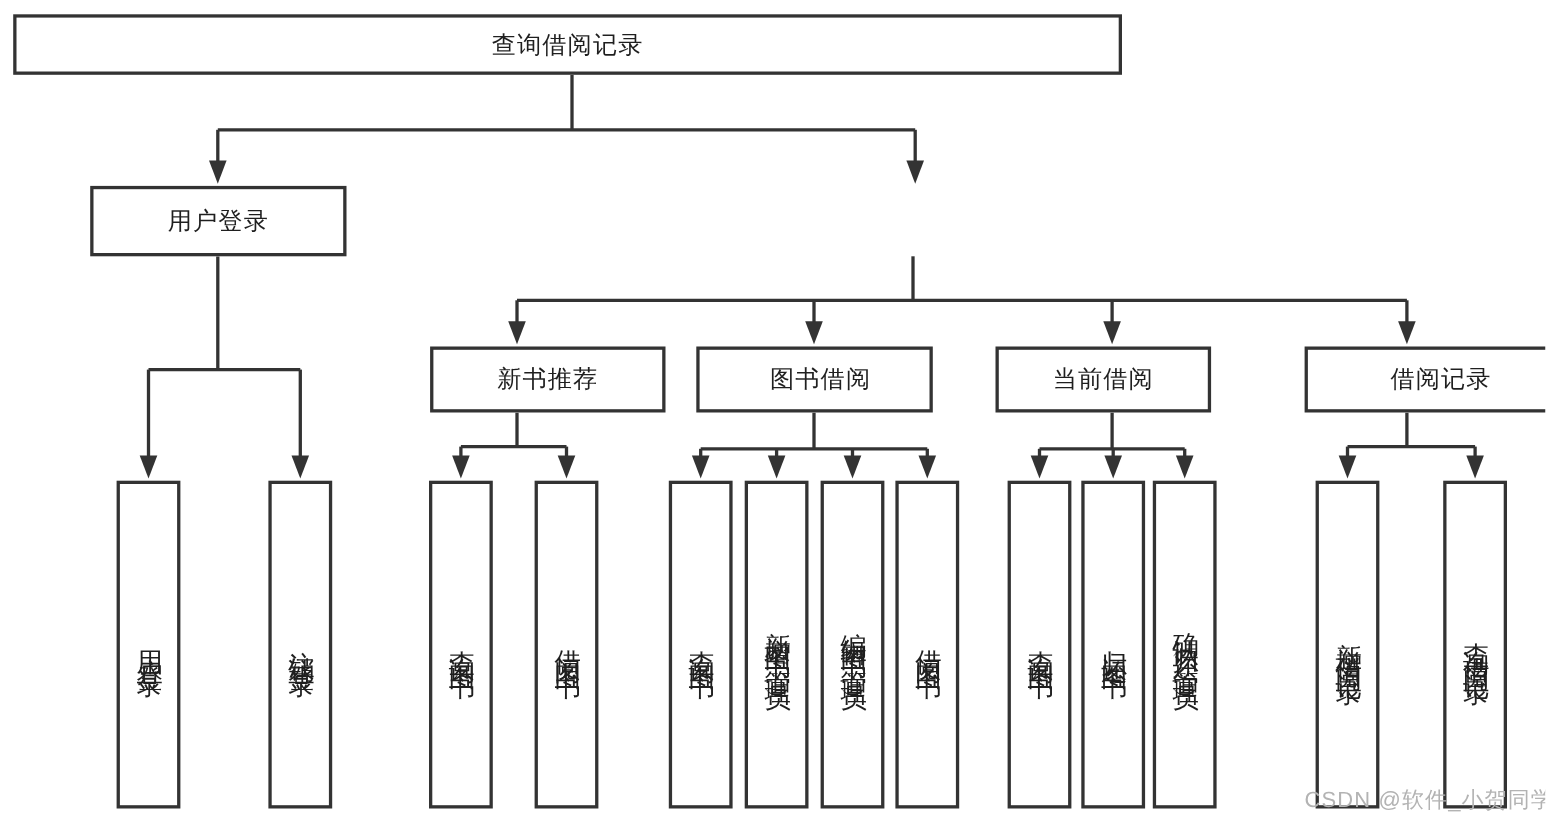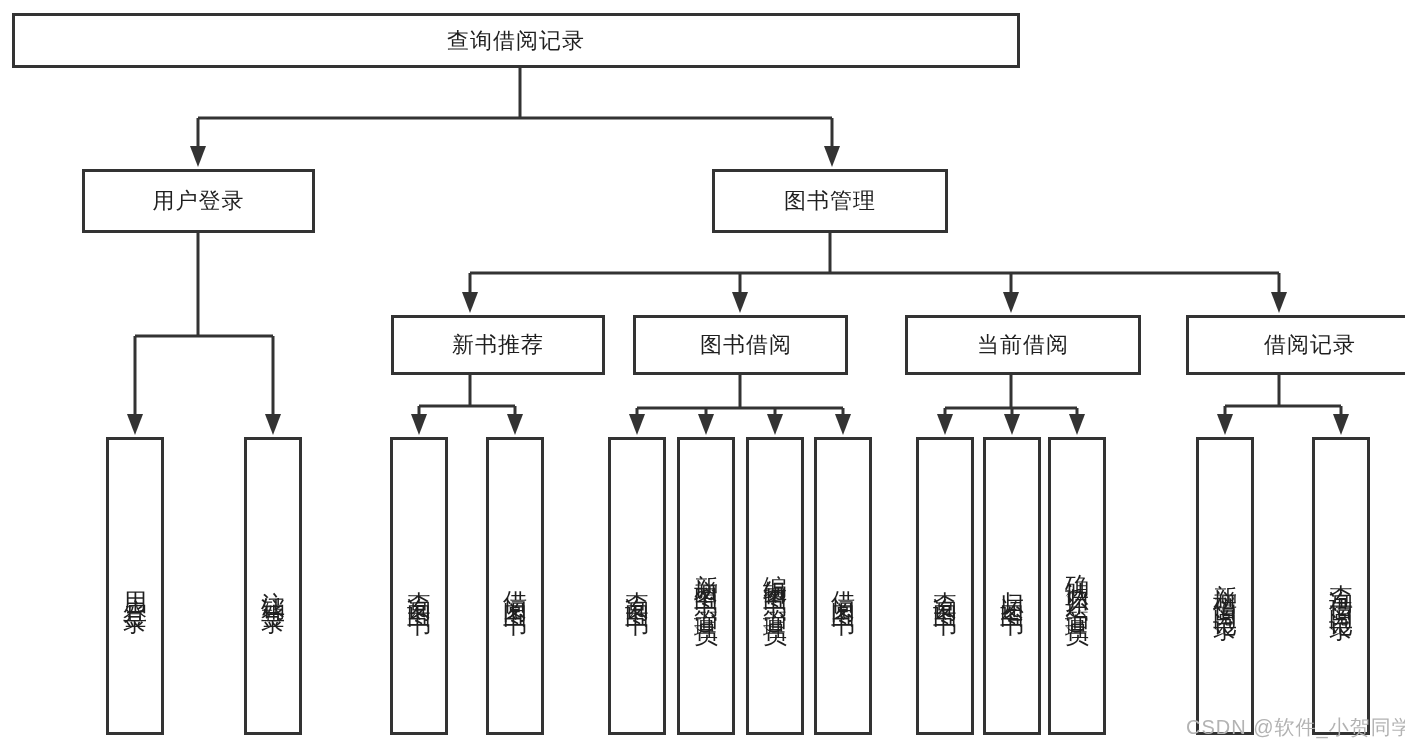--- a/index.html
+++ b/index.html
@@ -135,31 +135,28 @@
     </g>
   </svg>
 
   <div class="node hbox root-box">
     <span>查询借阅记录</span>
   </div>
 
   <div class="node hbox" style="left:82px; top:169px; width:233px; height:64px;">
     <span>用户登录</span>
   </div>
-  <div class="node hbox" style="left:712px; top:169px; width:236px; height:64px;">
-    <span>图书管理</span>
-  </div>
 
   <div class="node hbox" style="left:363px; top:315px; width:214px; height:60px;margin-left:28px;">
     <span>新书推荐</span>
   </div>
   <div class="node hbox" style="left:633px; top:315px; width:215px; height:60px;padding-left:11px;">
     <span>图书借阅</span>
   </div>
-  <div class="node hbox" style="left:905px; top:315px; width:236px; height:60px;justify-content:center;">
+  <div class="node hbox" style="left:905px; top:315px; width:196px; height:60px;justify-content:center;">
     <span>当前借阅</span>
   </div>
   <div class="node hbox" style="left:1173px; top:315px; width:248px; height:60px;margin-left:13px;">
     <span>借阅记录</span>
   </div>
 
   <div class="node vbox" style="left:106px;">
     <span class="vtext">用户登录</span>
   </div>
   <div class="node vbox" style="left:244px;">

